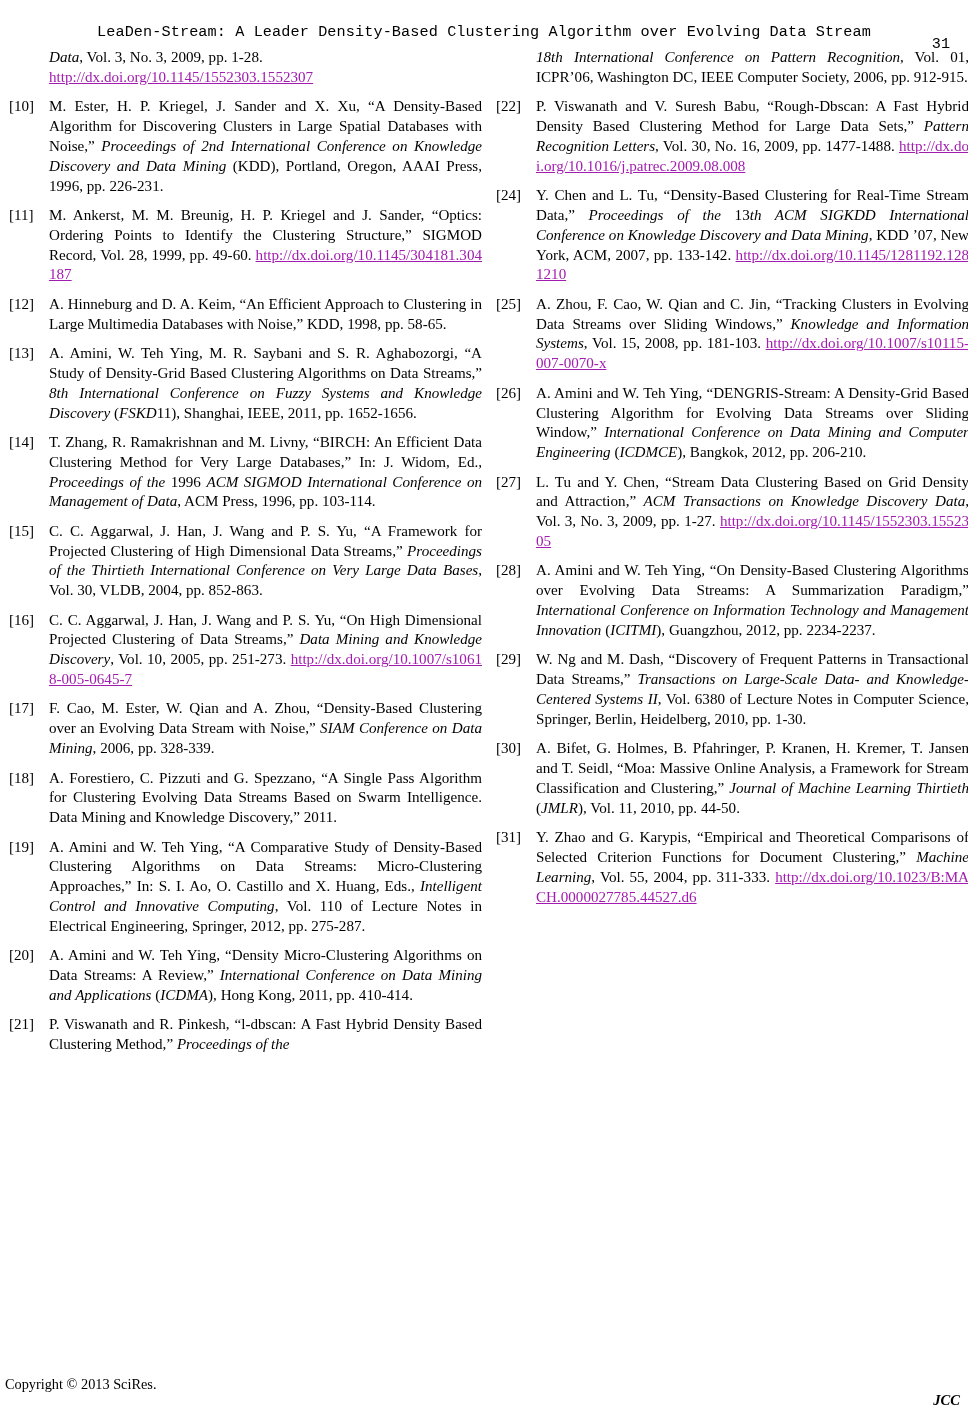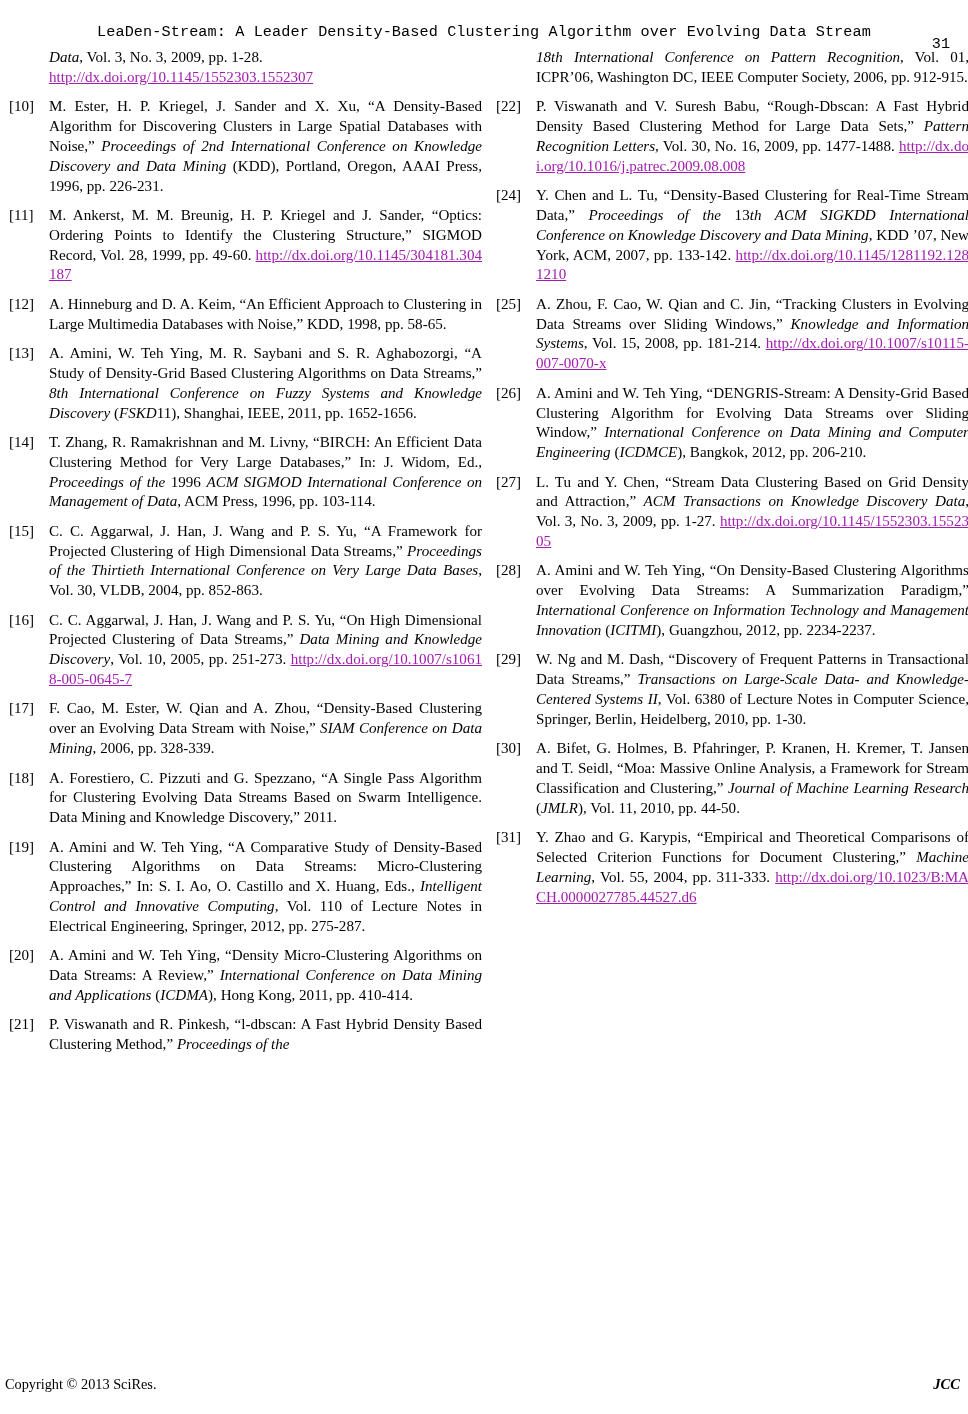--- a/index.html
+++ b/index.html
@@ -108,21 +108,21 @@
     position: absolute;
     left: 5px;
     top: 0;
     font-size: 14.3px;
     line-height: 20px;
     white-space: nowrap;
   }
   .footer .journal {
     position: absolute;
     right: 8px;
-    top: 0;
+    top: 16px;
     font-size: 14.6px;
     line-height: 20px;
     font-style: italic;
     font-weight: bold;
     white-space: nowrap;
   }
 </style>
 </head>
 <body>
 
@@ -213,21 +213,21 @@
     </div>
 
 
     <div class="ref">
       <span class="num">[24]</span>
       <span class="body"><span>Y. Chen and L. Tu, “Density-Based Clustering for Real-Time Stream Data,” </span><i>Proceedings of the</i><span> 13</span><i>th ACM SIGKDD International Conference on Knowledge Discovery and Data Mining</i><span>, KDD ’07, New York, ACM, 2007, pp. 133-142. </span><a class="doi" href="#">http://dx.doi.org/10.1145/1281192.1281210</a></span>
     </div>
 
     <div class="ref">
       <span class="num">[25]</span>
-      <span class="body"><span>A. Zhou, F. Cao, W. Qian and C. Jin, “Tracking Clusters in Evolving Data Streams over Sliding Windows,” </span><i>Knowledge and Information Systems</i><span>, Vol. 15, 2008, pp. 181-214. </span><a class="doi" href="#">http://dx.doi.org/10.1007/s10115-007-0070-x</a></span>
+      <span class="body"><span>A. Zhou, F. Cao, W. Qian and C. Jin, “Tracking Clusters in Evolving Data Streams over Sliding Windows,” </span><i>Knowledge and Information Systems</i><span>, Vol. 15, 2008, pp. 181-103. </span><a class="doi" href="#">http://dx.doi.org/10.1007/s10115-007-0070-x</a></span>
     </div>
 
     <div class="ref">
       <span class="num">[26]</span>
       <span class="body"><span>A. Amini and W. Teh Ying, “DENGRIS-Stream: A Density-Grid Based Clustering Algorithm for Evolving Data Streams over Sliding Window,” </span><i>International Conference on Data Mining and Computer Engineering</i><span> (</span><i>ICDMCE</i><span>), Bangkok, 2012, pp. 206-210.</span></span>
     </div>
 
     <div class="ref">
       <span class="num">[27]</span>
       <span class="body"><span>L. Tu and Y. Chen, “Stream Data Clustering Based on Grid Density and Attraction,” </span><i>ACM Transactions on Knowledge Discovery Data</i><span>, Vol. 3, No. 3, 2009, pp. 1-27. </span><a class="doi" href="#">http://dx.doi.org/10.1145/1552303.1552305</a></span>
@@ -238,21 +238,21 @@
       <span class="body"><span>A. Amini and W. Teh Ying, “On Density-Based Clustering Algorithms over Evolving Data Streams: A Summarization Paradigm,” </span><i>International Conference on Information Technology and Management Innovation</i><span> (</span><i>ICITMI</i><span>), Guangzhou, 2012, pp. 2234-2237.</span></span>
     </div>
 
     <div class="ref">
       <span class="num">[29]</span>
       <span class="body"><span>W. Ng and M. Dash, “Discovery of Frequent Patterns in Transactional Data Streams,” </span><i>Transactions on Large-Scale Data- and Knowledge-Centered Systems II</i><span>, Vol. 6380 of Lecture Notes in Computer Science, Springer, Berlin, Heidelberg, 2010, pp. 1-30.</span></span>
     </div>
 
     <div class="ref">
       <span class="num">[30]</span>
-      <span class="body"><span>A. Bifet, G. Holmes, B. Pfahringer, P. Kranen, H. Kremer, T. Jansen and T. Seidl, “Moa: Massive Online Analysis, a Framework for Stream Classification and Clustering,” </span><i>Journal of Machine Learning Research</i><span> (</span><i>JMLR</i><span>), Vol. 11, 2010, pp. 44-50.</span></span>
+      <span class="body"><span>A. Bifet, G. Holmes, B. Pfahringer, P. Kranen, H. Kremer, T. Jansen and T. Seidl, “Moa: Massive Online Analysis, a Framework for Stream Classification and Clustering,” </span><i>Journal of Machine Learning Thirtieth</i><span> (</span><i>JMLR</i><span>), Vol. 11, 2010, pp. 44-50.</span></span>
     </div>
 
     <div class="ref">
       <span class="num">[31]</span>
       <span class="body"><span>Y. Zhao and G. Karypis, “Empirical and Theoretical Comparisons of Selected Criterion Functions for Document Clustering,” </span><i>Machine Learning</i><span>, Vol. 55, 2004, pp. 311-333. </span><a class="doi" href="#">http://dx.doi.org/10.1023/B:MACH.0000027785.44527.d6</a></span>
     </div>
 
   </div>
 </div>
 

